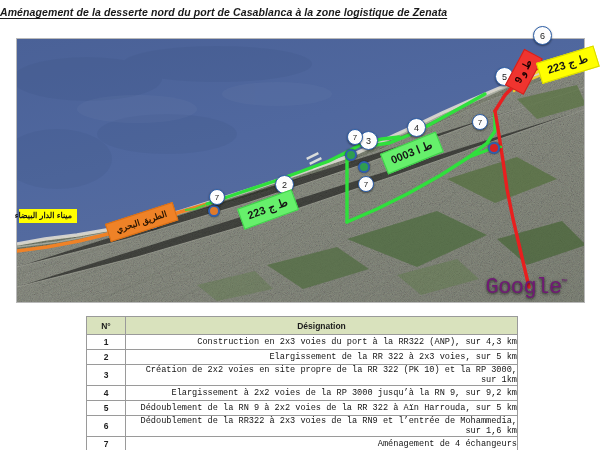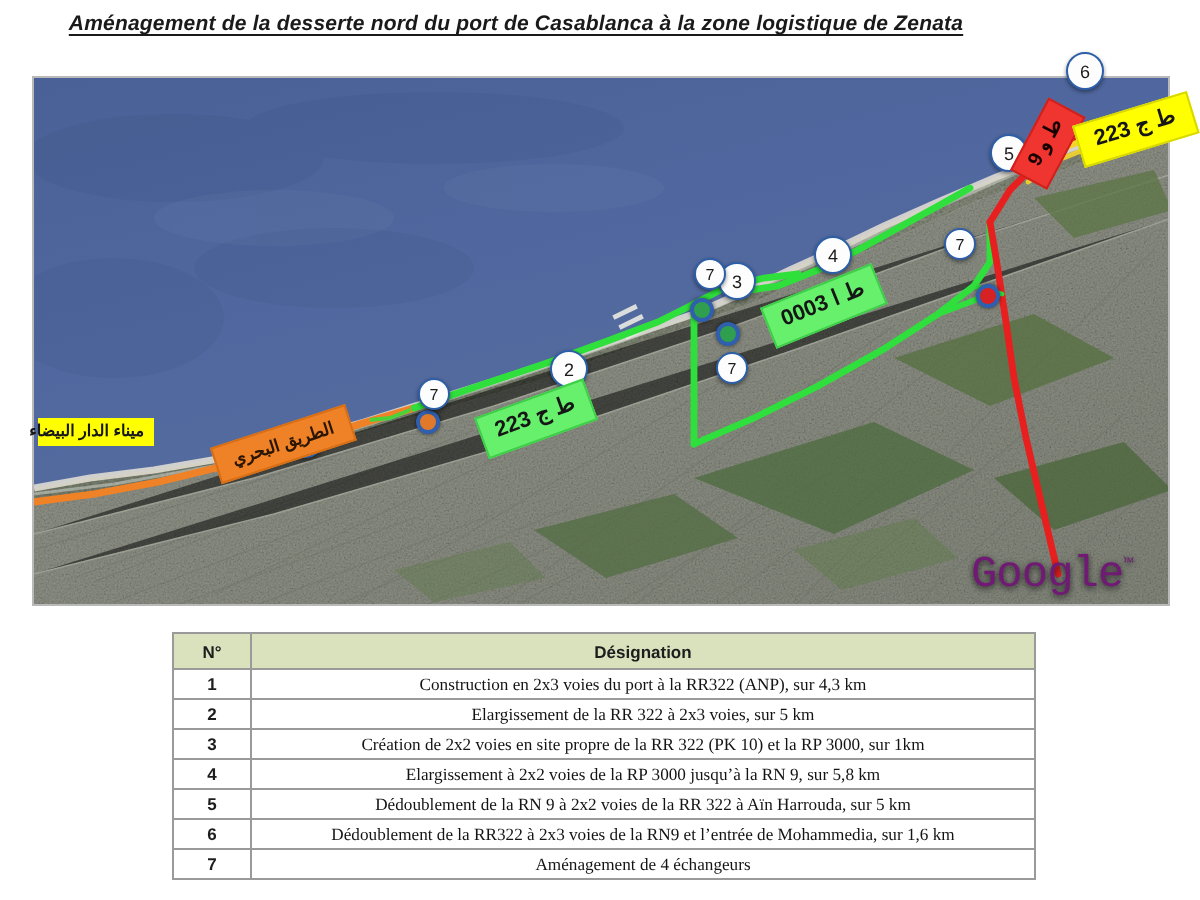--- a/index.html
+++ b/index.html
@@ -14,21 +14,20 @@
     font-family: "Liberation Sans", sans-serif;
     overflow: hidden;
   }
 
   
   #page-title {
     position: absolute;
     left: 0;
     top: 6px;
     width: 516px;
-    text-align: center;
     font-family: "Liberation Sans", sans-serif;
     font-style: italic;
     font-weight: bold;
     font-size: 10.5px;
     color: #1a1a1a;
     letter-spacing: 0.1px;
   }
   #page-title span {
     text-decoration: underline;
     text-underline-offset: 2px;
@@ -191,25 +190,25 @@
     width: 38px;
     text-align: center;
   }
   td.col-num {
     font-family: "Liberation Sans", sans-serif;
     font-weight: bold;
     font-size: 8.5px;
     color: #1d1d1d;
   }
   td.col-desig {
-    text-align: center;
+    text-align: right;
     padding-left: 6px;
     font-size: 8.6px;
     color: #141414;
-    font-family: Liberation Serif, serif;
+    font-family: Liberation Mono, monospace;
   }
   tbody tr { background: #ffffff; }
 </style>
 </head>
 <body>
 
 <div id="page-title">
   <span>Aménagement de la desserte nord du port de Casablanca à la zone logistique de Zenata</span>
 </div>
 
@@ -406,21 +405,21 @@
         <tr>
           <td class="col-num">2</td>
           <td class="col-desig">Elargissement de la RR 322 à 2x3 voies, sur 5 km</td>
         </tr>
         <tr>
           <td class="col-num">3</td>
           <td class="col-desig">Création  de 2x2 voies en site propre de la RR 322 (PK  10) et la RP 3000, sur 1km</td>
         </tr>
         <tr>
           <td class="col-num">4</td>
-          <td class="col-desig">Elargissement à 2x2 voies  de la RP 3000 jusqu’à la RN 9, sur 5,8 km</td>
+          <td class="col-desig">Elargissement à 2x2 voies  de la RP 3000 jusqu’à la RN 9, sur 9,2 km</td>
         </tr>
         <tr>
           <td class="col-num">5</td>
           <td class="col-desig">Dédoublement de la RN 9 à 2x2 voies de la RR 322 à Aïn Harrouda,  sur 5 km</td>
         </tr>
         <tr>
           <td class="col-num">6</td>
           <td class="col-desig">Dédoublement de la RR322  à 2x3 voies de la RN9  et l’entrée de Mohammedia, sur 1,6 km</td>
         </tr>
         <tr>

